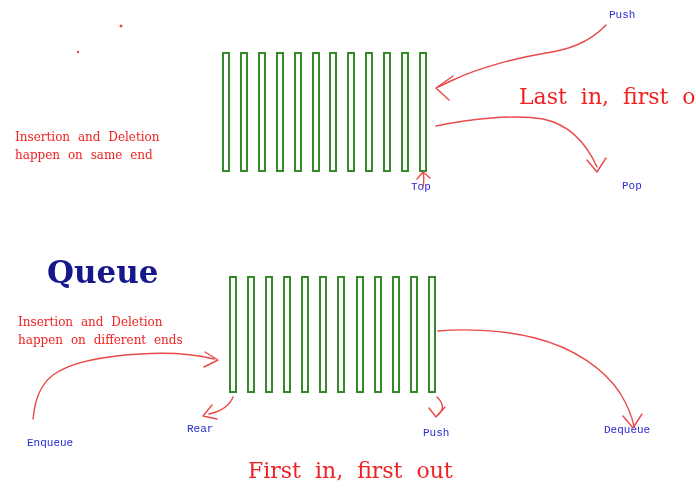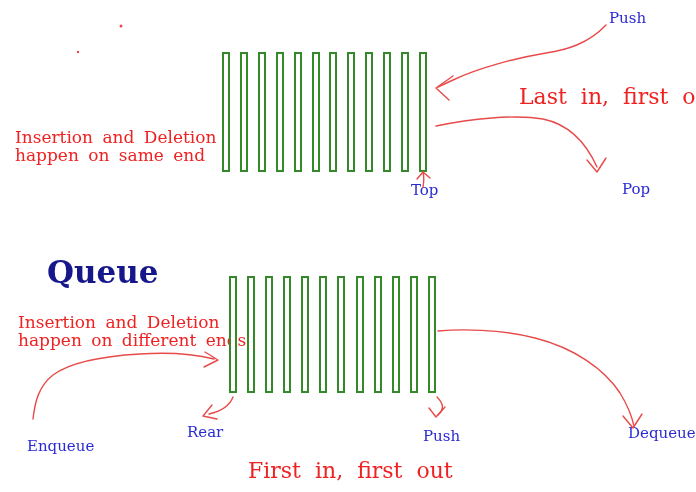--- a/index.html
+++ b/index.html
@@ -9,36 +9,36 @@
     background:#ffffff;
     font-family:"DejaVu Serif", serif;
     overflow:hidden;
   }
   .abs { position:absolute; white-space:nowrap; }
 
   .section-title { color:var(--heading-blue); font-weight:bold; }
   #stack-title  { left:50px;  top:88px;  font-size:26px; line-height:26px; }
   #queue-title  { left:47px;  top:257px; font-size:31px; line-height:31px; }
 
-  .desc { color:var(--text-red); font-size:17px; line-height:18px; word-spacing:4px; white-space:pre-line; }
+  .desc { color:var(--text-red); font-size:12px; line-height:18px; word-spacing:4px; white-space:pre-line; }
   #stack-desc { left:15px; top:128px; }
   #queue-desc { left:18px; top:313px; }
 
   .principle { color:var(--text-red); font-size:22px; word-spacing:7px; }
   #lifo-label { left:519px; top:84px;  }
   #fifo-label { left:248px; top:458px; }
 
-  .blue-label { color:var(--label-blue); font-size:15px; }
+  .blue-label { color:var(--label-blue); font-size:11px;font-family:Liberation Mono, monospace; }
   #push-label    { left:609px; top:9px;   }
   #pop-label     { left:622px; top:180px; }
   #top-label     { left:411px; top:181px; }
   #rear-label    { left:187px; top:423px; }
   #front-label   { left:423px; top:427px; }
   #enqueue-label { left:27px;  top:437px; }
-  #dequeue-label { left:604px; top:424px;margin-left:24px; }
+  #dequeue-label { left:604px; top:424px; }
 
   .bars { position:absolute; display:flex; justify-content:space-between; }
   #stack-bars { left:222px; top:52px;  width:205px; height:120px; }
   #queue-bars { left:229px; top:276px; width:207px; height:117px; }
   .bar {
     width:8px; height:100%;
     box-sizing:border-box;
     background:#ffffff;
     border:2px solid var(--bar-green);
   }

